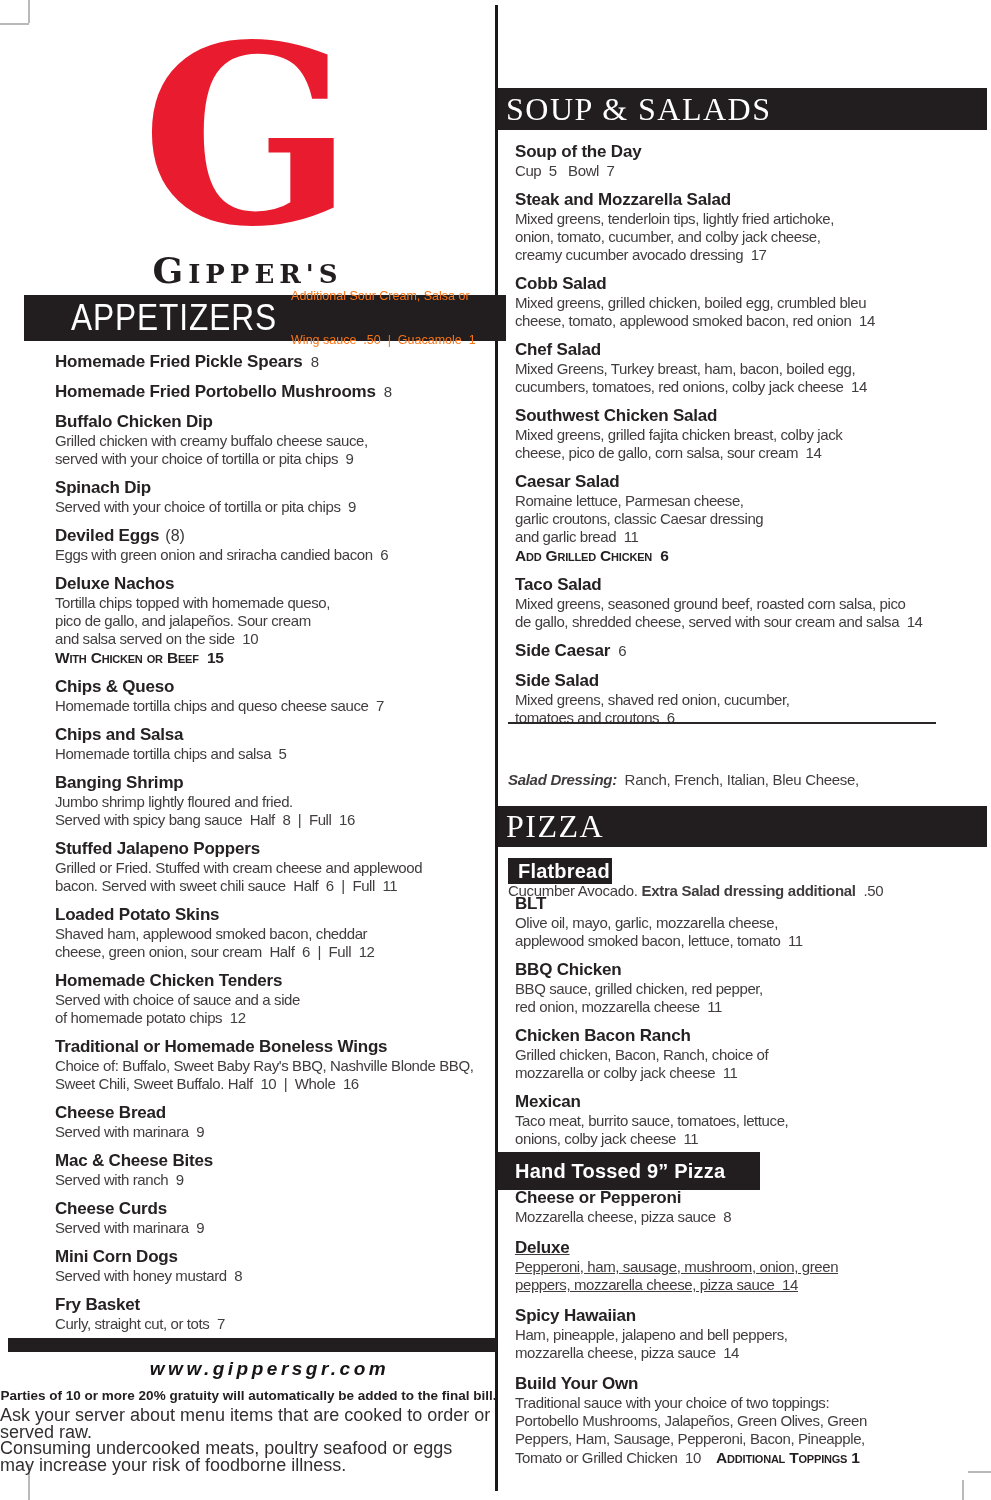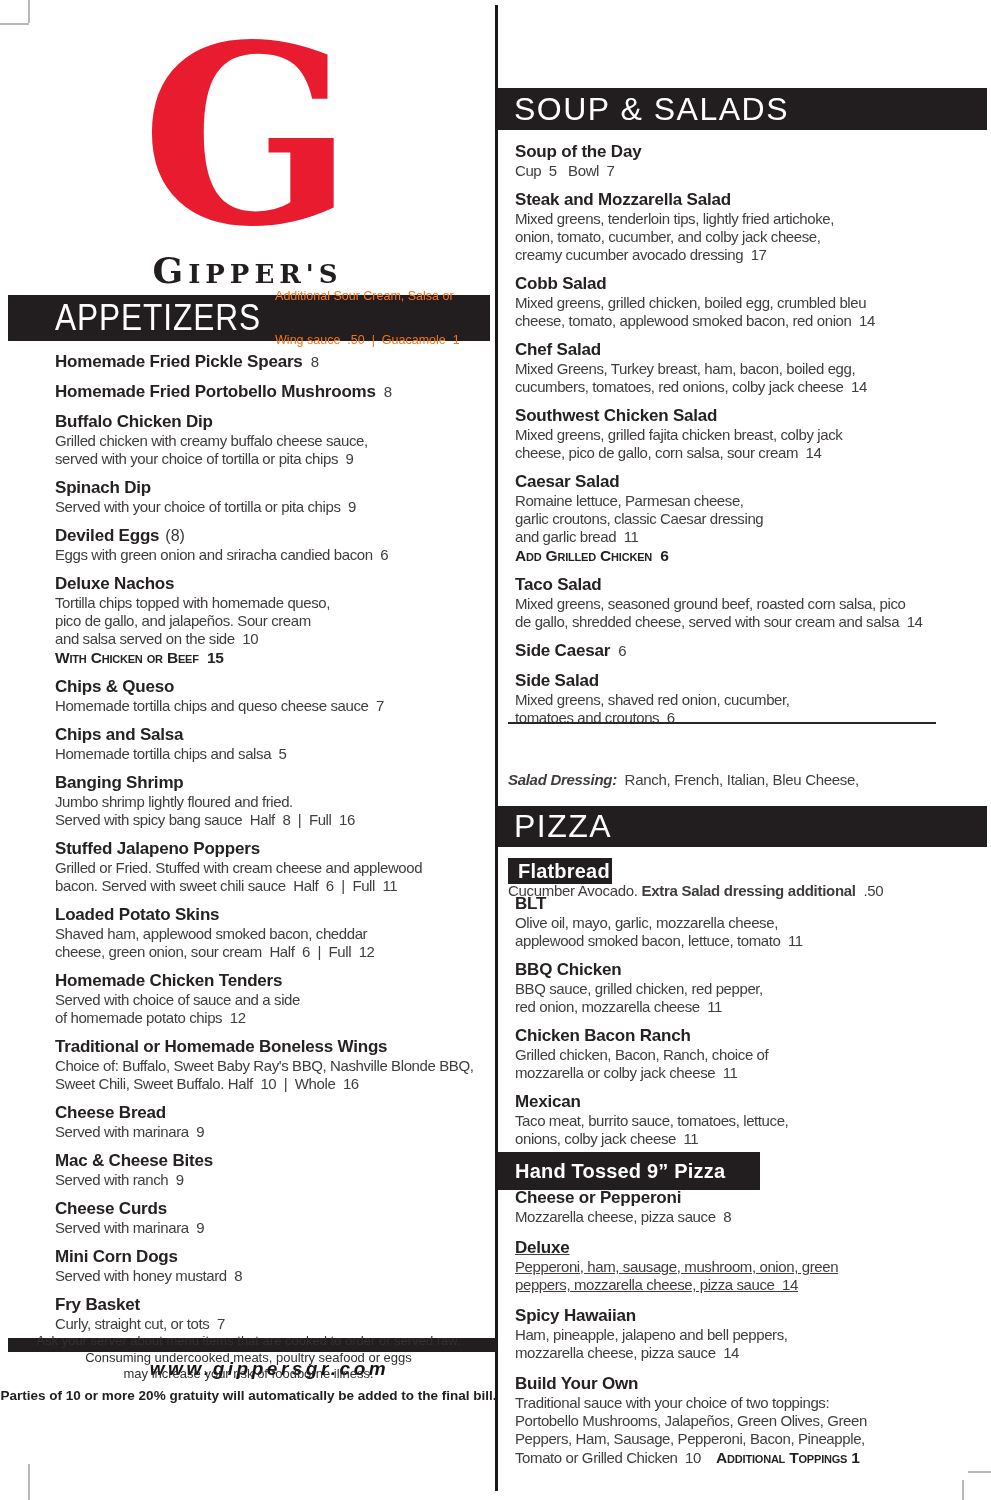--- a/index.html
+++ b/index.html
@@ -10,28 +10,28 @@
   
   .divider{position:absolute;left:495px;top:5px;width:3px;height:1486px;background:#1b1819;}
   
   .logo{position:absolute;left:0;top:28px;width:495px;text-align:center;}
   .logo-g{font-family:"DejaVu Serif",serif;font-weight:bold;font-size:248px;line-height:215px;
           color:#e81c2e;display:block;}
   .wordmark{display:block;margin-top:6px;font-family:"DejaVu Serif",serif;font-weight:bold;
             color:#221e1f;letter-spacing:5px;font-size:26px;}
   .wordmark .wm-initial{font-size:36px;letter-spacing:5px;}
   
-  .apps-bar{position:absolute;left:8px;top:295px;width:482px;height:46px;background:#221e1f;
+  .apps-bar{position:absolute;left:24px;top:295px;width:482px;height:46px;background:#221e1f;
             display:flex;align-items:center;}
   .apps-title{color:#fff;font-size:36px;letter-spacing:1px;margin-left:47px;
               transform:scaleX(0.88);transform-origin:left center;white-space:nowrap;}
   .apps-note{color:#f97316;font-size:12.5px;line-height:14.5px;margin-left:-14px;white-space:pre-wrap;}
   .apps-note span{display:block;}
   .bar-big{position:absolute;background:#221e1f;color:#fff;display:flex;align-items:center;}
-  .bar-big .bt{font-size:32px;letter-spacing:1.5px;margin-left:16px;white-space:nowrap;}
+  .bar-big .bt{font-size:32px;letter-spacing:1.5px;margin-left:8px;white-space:nowrap;font-family:Liberation Serif, serif;}
   .bar-small{position:absolute;background:#221e1f;color:#fff;display:flex;align-items:center;}
   .bar-small .bt{font-size:20px;font-weight:bold;margin-left:10px;white-space:nowrap;letter-spacing:0.2px;}
   
   .list{position:absolute;}
   .item{margin-bottom:10px;}
   .item-title{font-size:17px;font-weight:bold;line-height:20px;color:#262223;letter-spacing:-0.2px;}
   .item-title .suffix{font-weight:normal;font-size:16px;color:#3c3839;margin-left:6px;letter-spacing:0;}
   .item-title .price{font-weight:normal;font-size:15px;color:#413d3e;margin-left:8px;letter-spacing:0;}
   .dl{display:block;font-size:15px;line-height:18px;letter-spacing:-0.4px;color:#413d3e;white-space:pre-wrap;}
   .subline{font-variant:small-caps;font-weight:bold;font-size:15.5px;line-height:19px;color:#262223;
@@ -42,21 +42,21 @@
   .dressing .lead{font-weight:bold;font-style:italic;}
   .dressing .b{font-weight:bold;}
   .dressing span{white-space:pre-wrap;}
   .dressing .line{display:block;}
   
   .foot-bar{position:absolute;left:8px;top:1338px;width:489px;height:14px;background:#221e1f;}
   .website{position:absolute;left:0;top:1358px;width:497px;text-align:center;font-weight:bold;
            font-style:italic;font-size:19px;letter-spacing:3.5px;color:#171415;padding-left:21px;}
   .foot-l1{position:absolute;left:0;top:1388px;width:497px;text-align:center;font-weight:bold;
            font-size:13.5px;color:#242021;}
-  .foot-rest{position:absolute;left:0;top:1333px;width:497px;text-align:center;font-size:13px;
+  .foot-rest{position:absolute;left:0;top:1407px;width:497px;font-size:18px;
              line-height:16.5px;color:#332f30;}
   .foot-rest span{display:block;}
 </style>
 </head>
 <body>
 
 <div class="page">
 
   <div class="cm" style="left:28px;top:0;width:2px;height:23px;"></div>
   <div class="cm" style="left:0;top:23px;width:29px;height:2px;"></div>

